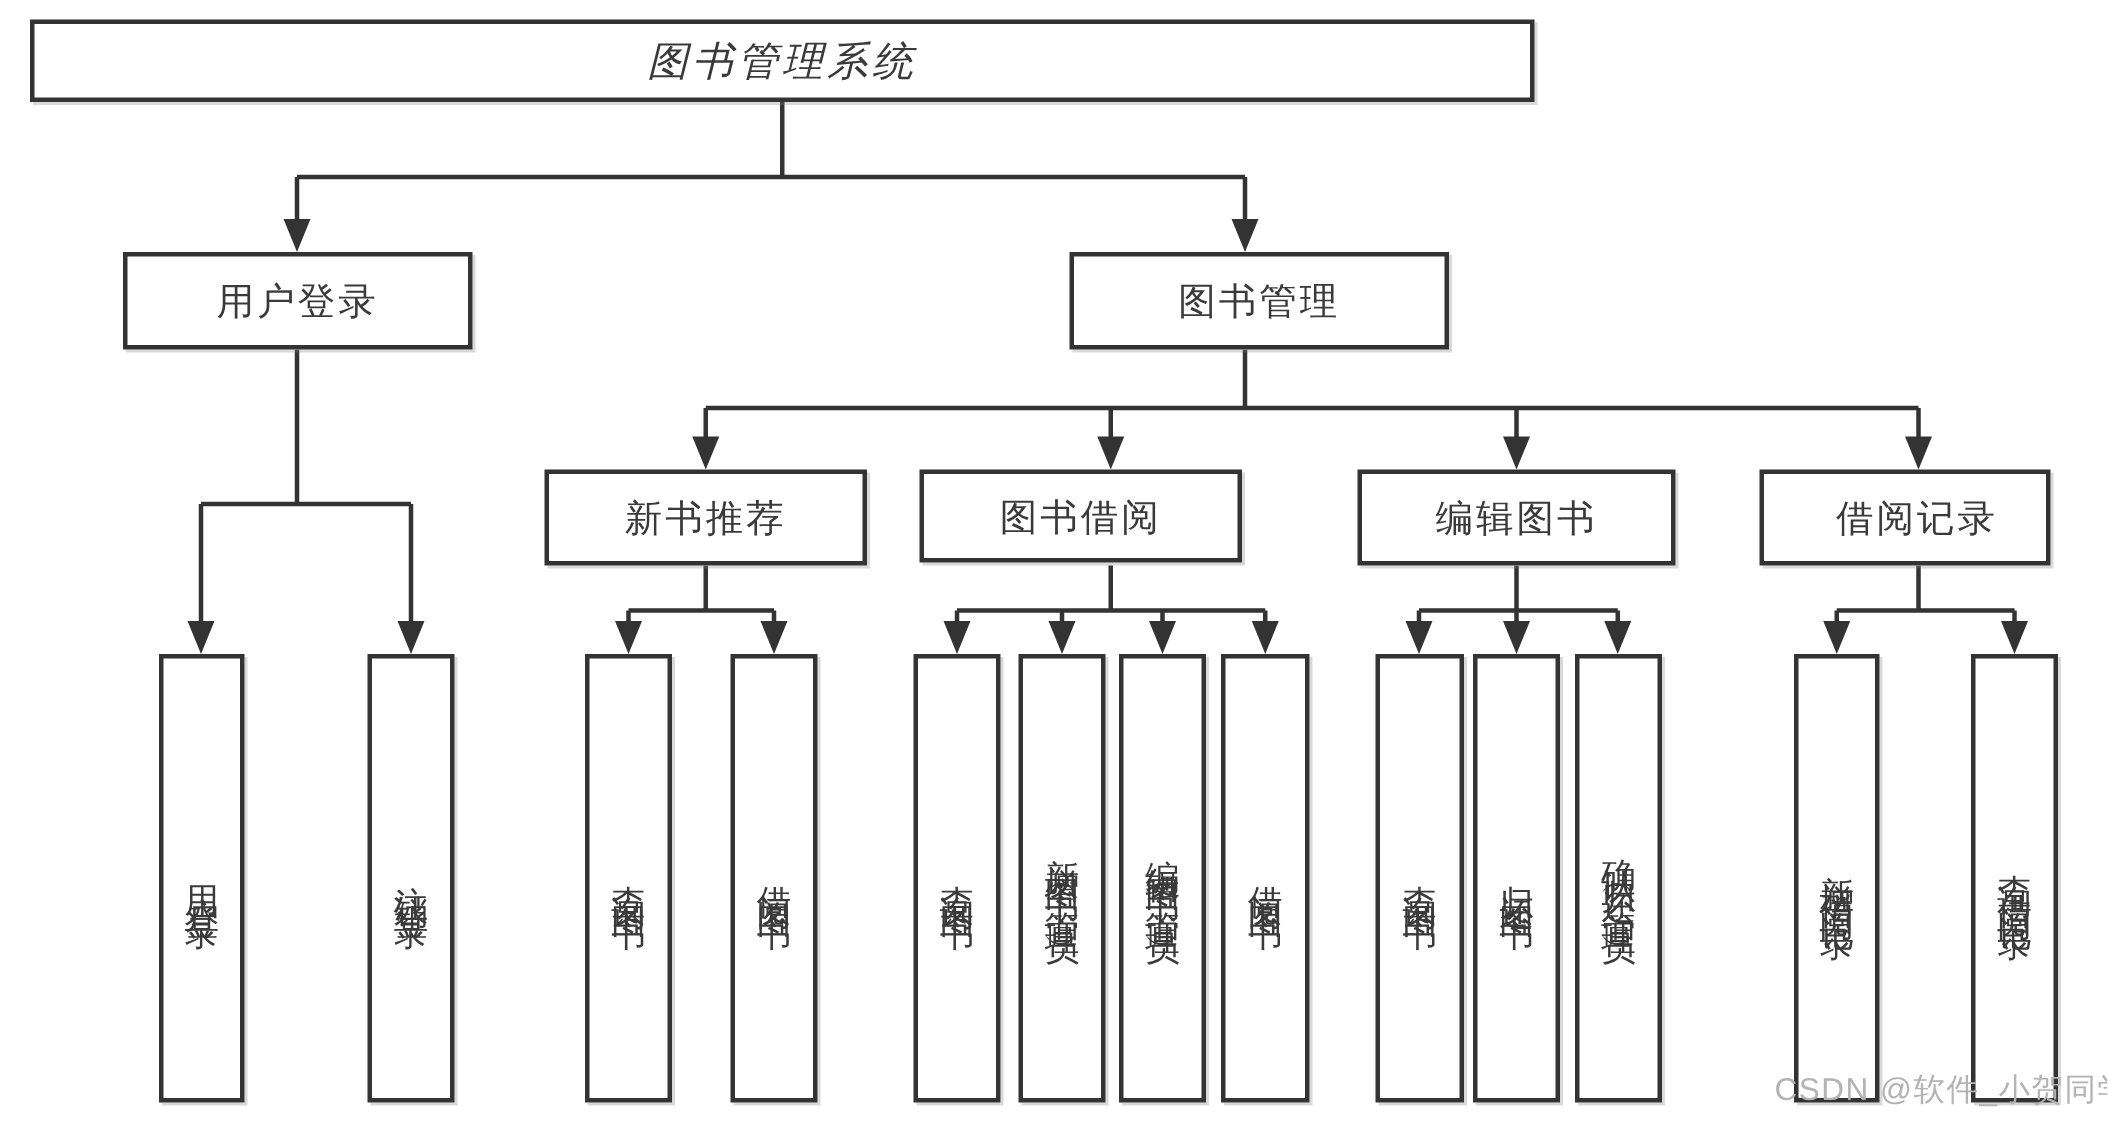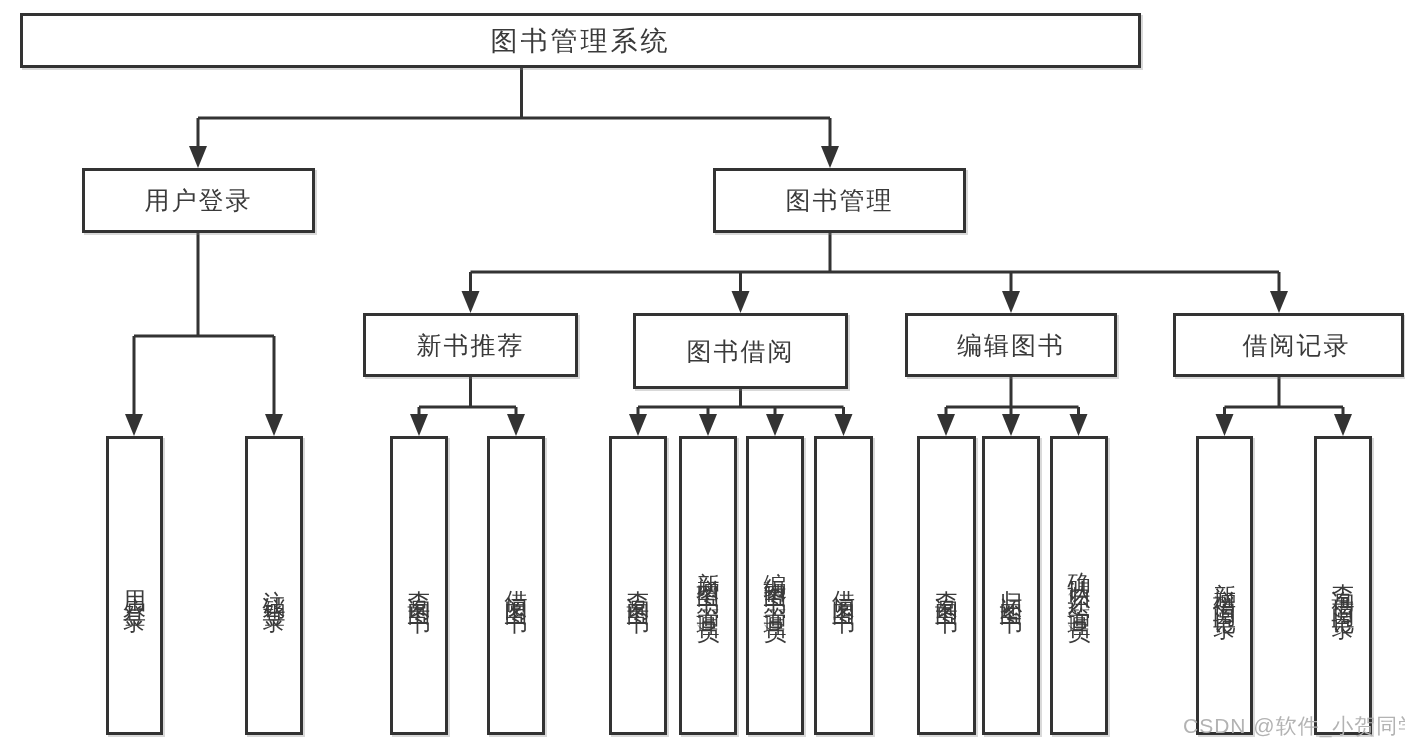--- a/index.html
+++ b/index.html
@@ -93,29 +93,29 @@
       <use href="#arr" x="775" y="436"></use>
       <use href="#arr" x="843.5" y="436"></use>
       <use href="#arr" x="946" y="436"></use>
       <use href="#arr" x="1011" y="436"></use>
       <use href="#arr" x="1078.5" y="436"></use>
       <use href="#arr" x="1224.5" y="436"></use>
       <use href="#arr" x="1343" y="436"></use>
     </g>
   </svg>
 
-  <div class="node h-node root-node" style="left:20px; top:13px; width:1121px; height:55px;">图书管理系统</div>
+  <div class="node h-node root-node" style="left:20px; top:13px; width:1003px; height:55px;font-style:italic;">图书管理系统</div>
 
   <div class="node h-node" style="left:82px; top:168px; width:233px; height:65px;">用户登录</div>
   <div class="node h-node" style="left:713px; top:168px; width:253px; height:65px;">图书管理</div>
 
   <div class="node h-node" style="left:363px; top:313px; width:215px; height:64px;">新书推荐</div>
-  <div class="node h-node" style="left:633px; top:313px; width:215px; height:76px;text-align:right;">图书借阅</div>
+  <div class="node h-node" style="left:613px; top:313px; width:215px; height:62px;text-align:right;">图书借阅</div>
   <div class="node h-node" style="left:905px; top:313px; width:212px; height:64px;">编辑图书</div>
-  <div class="node h-node" style="left:1173px; top:313px; width:231px; height:64px;padding-left:16px;">借阅记录</div>
+  <div class="node h-node" style="left:1173px; top:313px; width:194px; height:64px;padding-left:16px;">借阅记录</div>
 
   <div class="node v-node" style="left:106px; top:436px; width:57px; height:299px;">用户登录</div>
   <div class="node v-node" style="left:245px; top:436px; width:58px; height:299px;">注销登录</div>
 
   <div class="node v-node" style="left:390px; top:436px; width:58px; height:299px;">查询图书</div>
   <div class="node v-node" style="left:487px; top:436px; width:58px; height:299px;">借阅图书</div>
 
   <div class="node v-node" style="left:609px; top:436px; width:58px; height:299px;">查询图书</div>
   <div class="node v-node" style="left:679px; top:436px; width:58px; height:299px;">新增图书（管理员）</div>
   <div class="node v-node" style="left:746px; top:436px; width:58px; height:299px;">编辑图书（管理员）</div>

